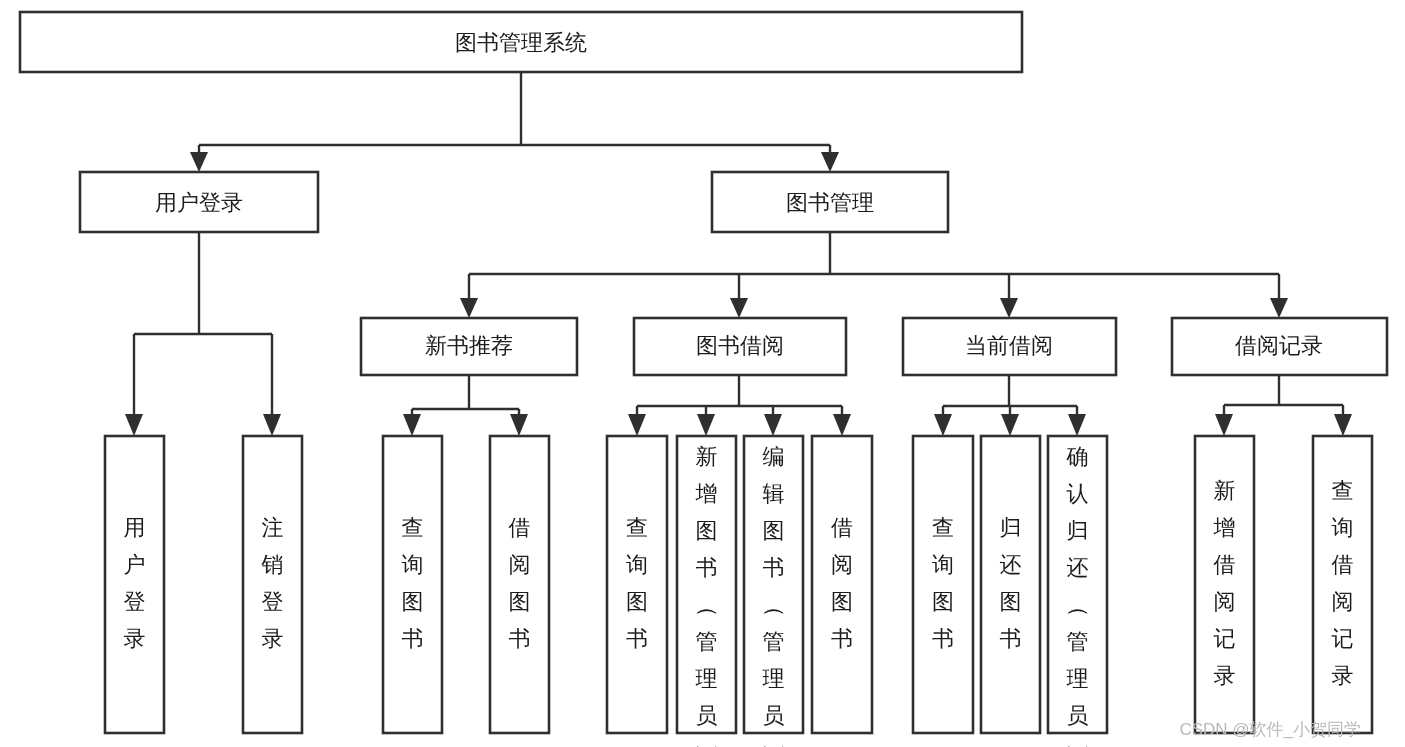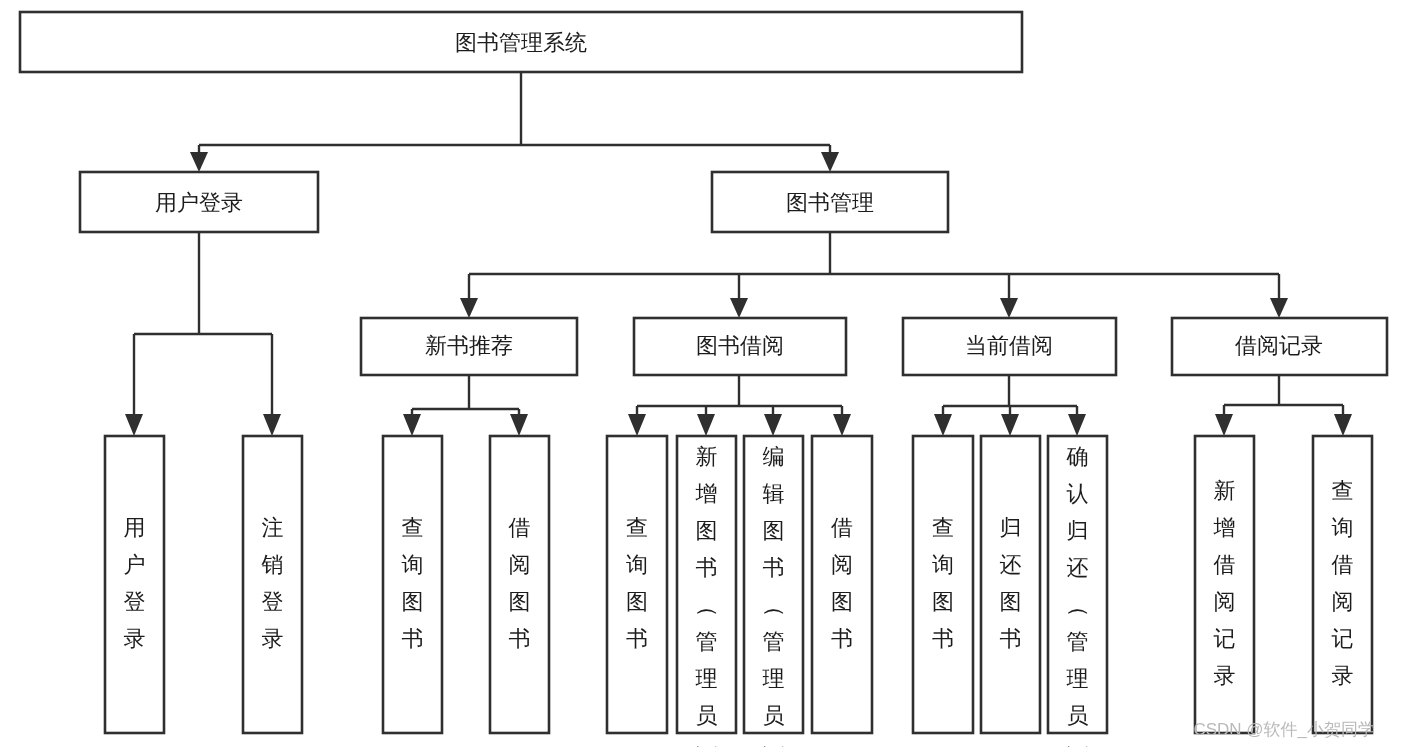--- a/index.html
+++ b/index.html
@@ -49,21 +49,21 @@
     text-anchor: middle;
     dominant-baseline: middle;
   }
   .node-label-v {
     font-family: "Liberation Sans", "DejaVu Sans", sans-serif;
     font-size: 22px;
     fill: #1c1c1c;
   }
   .watermark-text {
     position: absolute;
-    right: 10px;
+    right: 24px;
     bottom: 6px;
     font-family: "Liberation Sans", "DejaVu Sans", sans-serif;
     font-size: 17px;
     color: #b9b9b9;
     white-space: nowrap;
     user-select: none;
   }
 </style>
 </head>
 <body>

